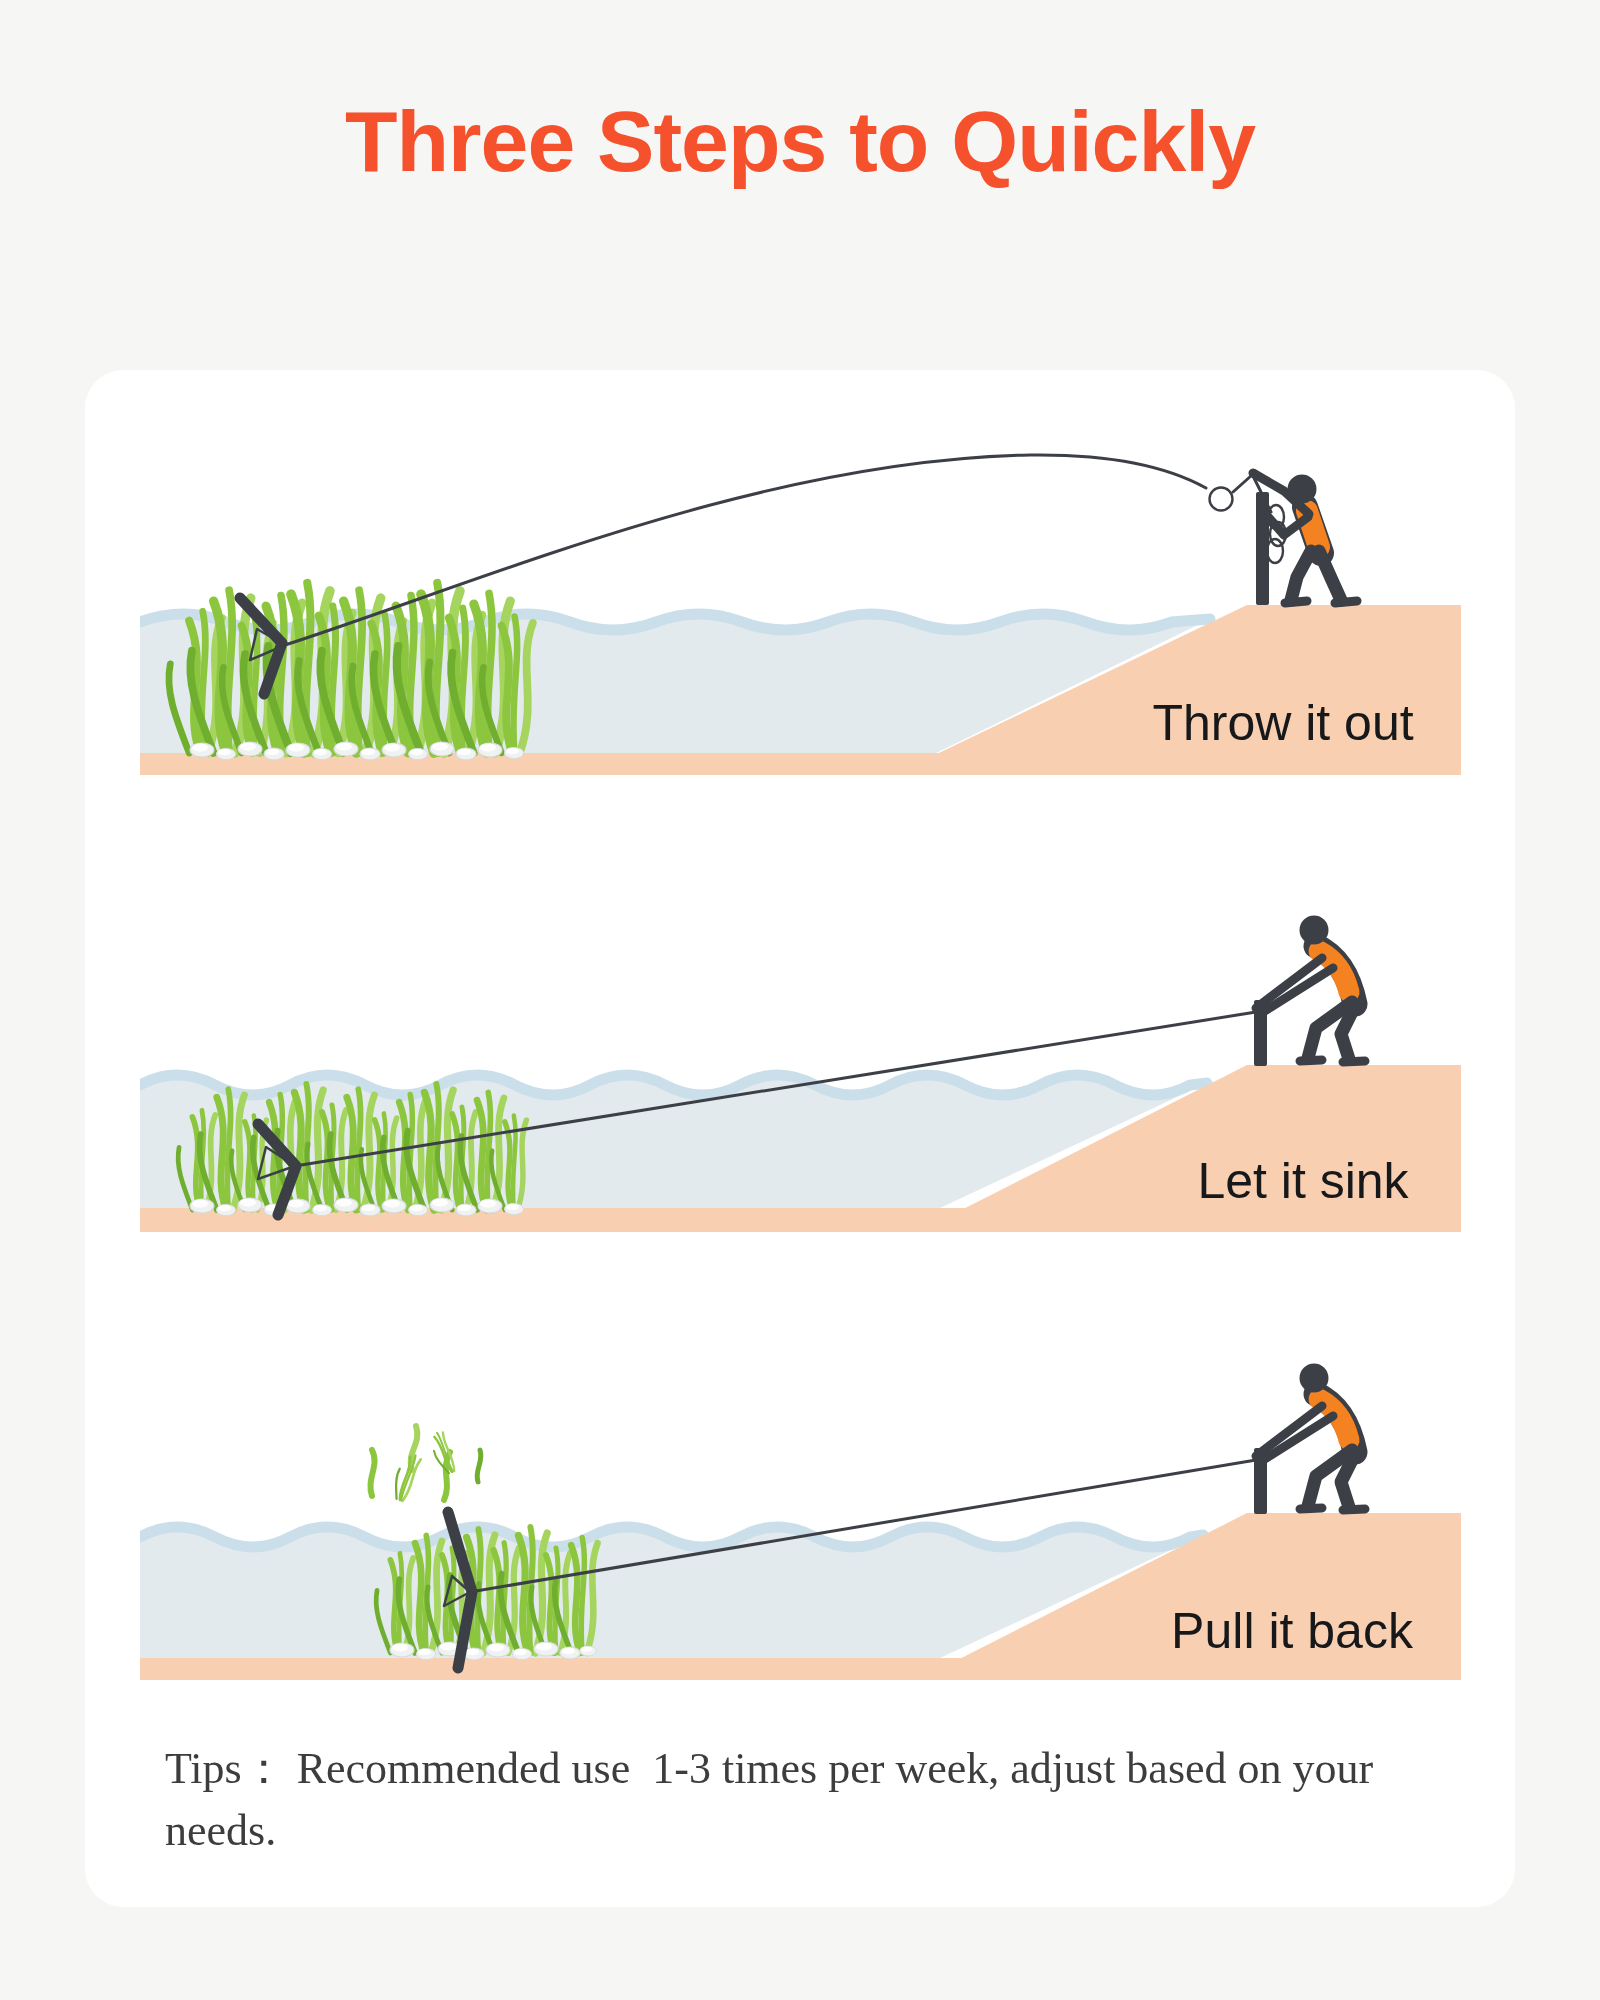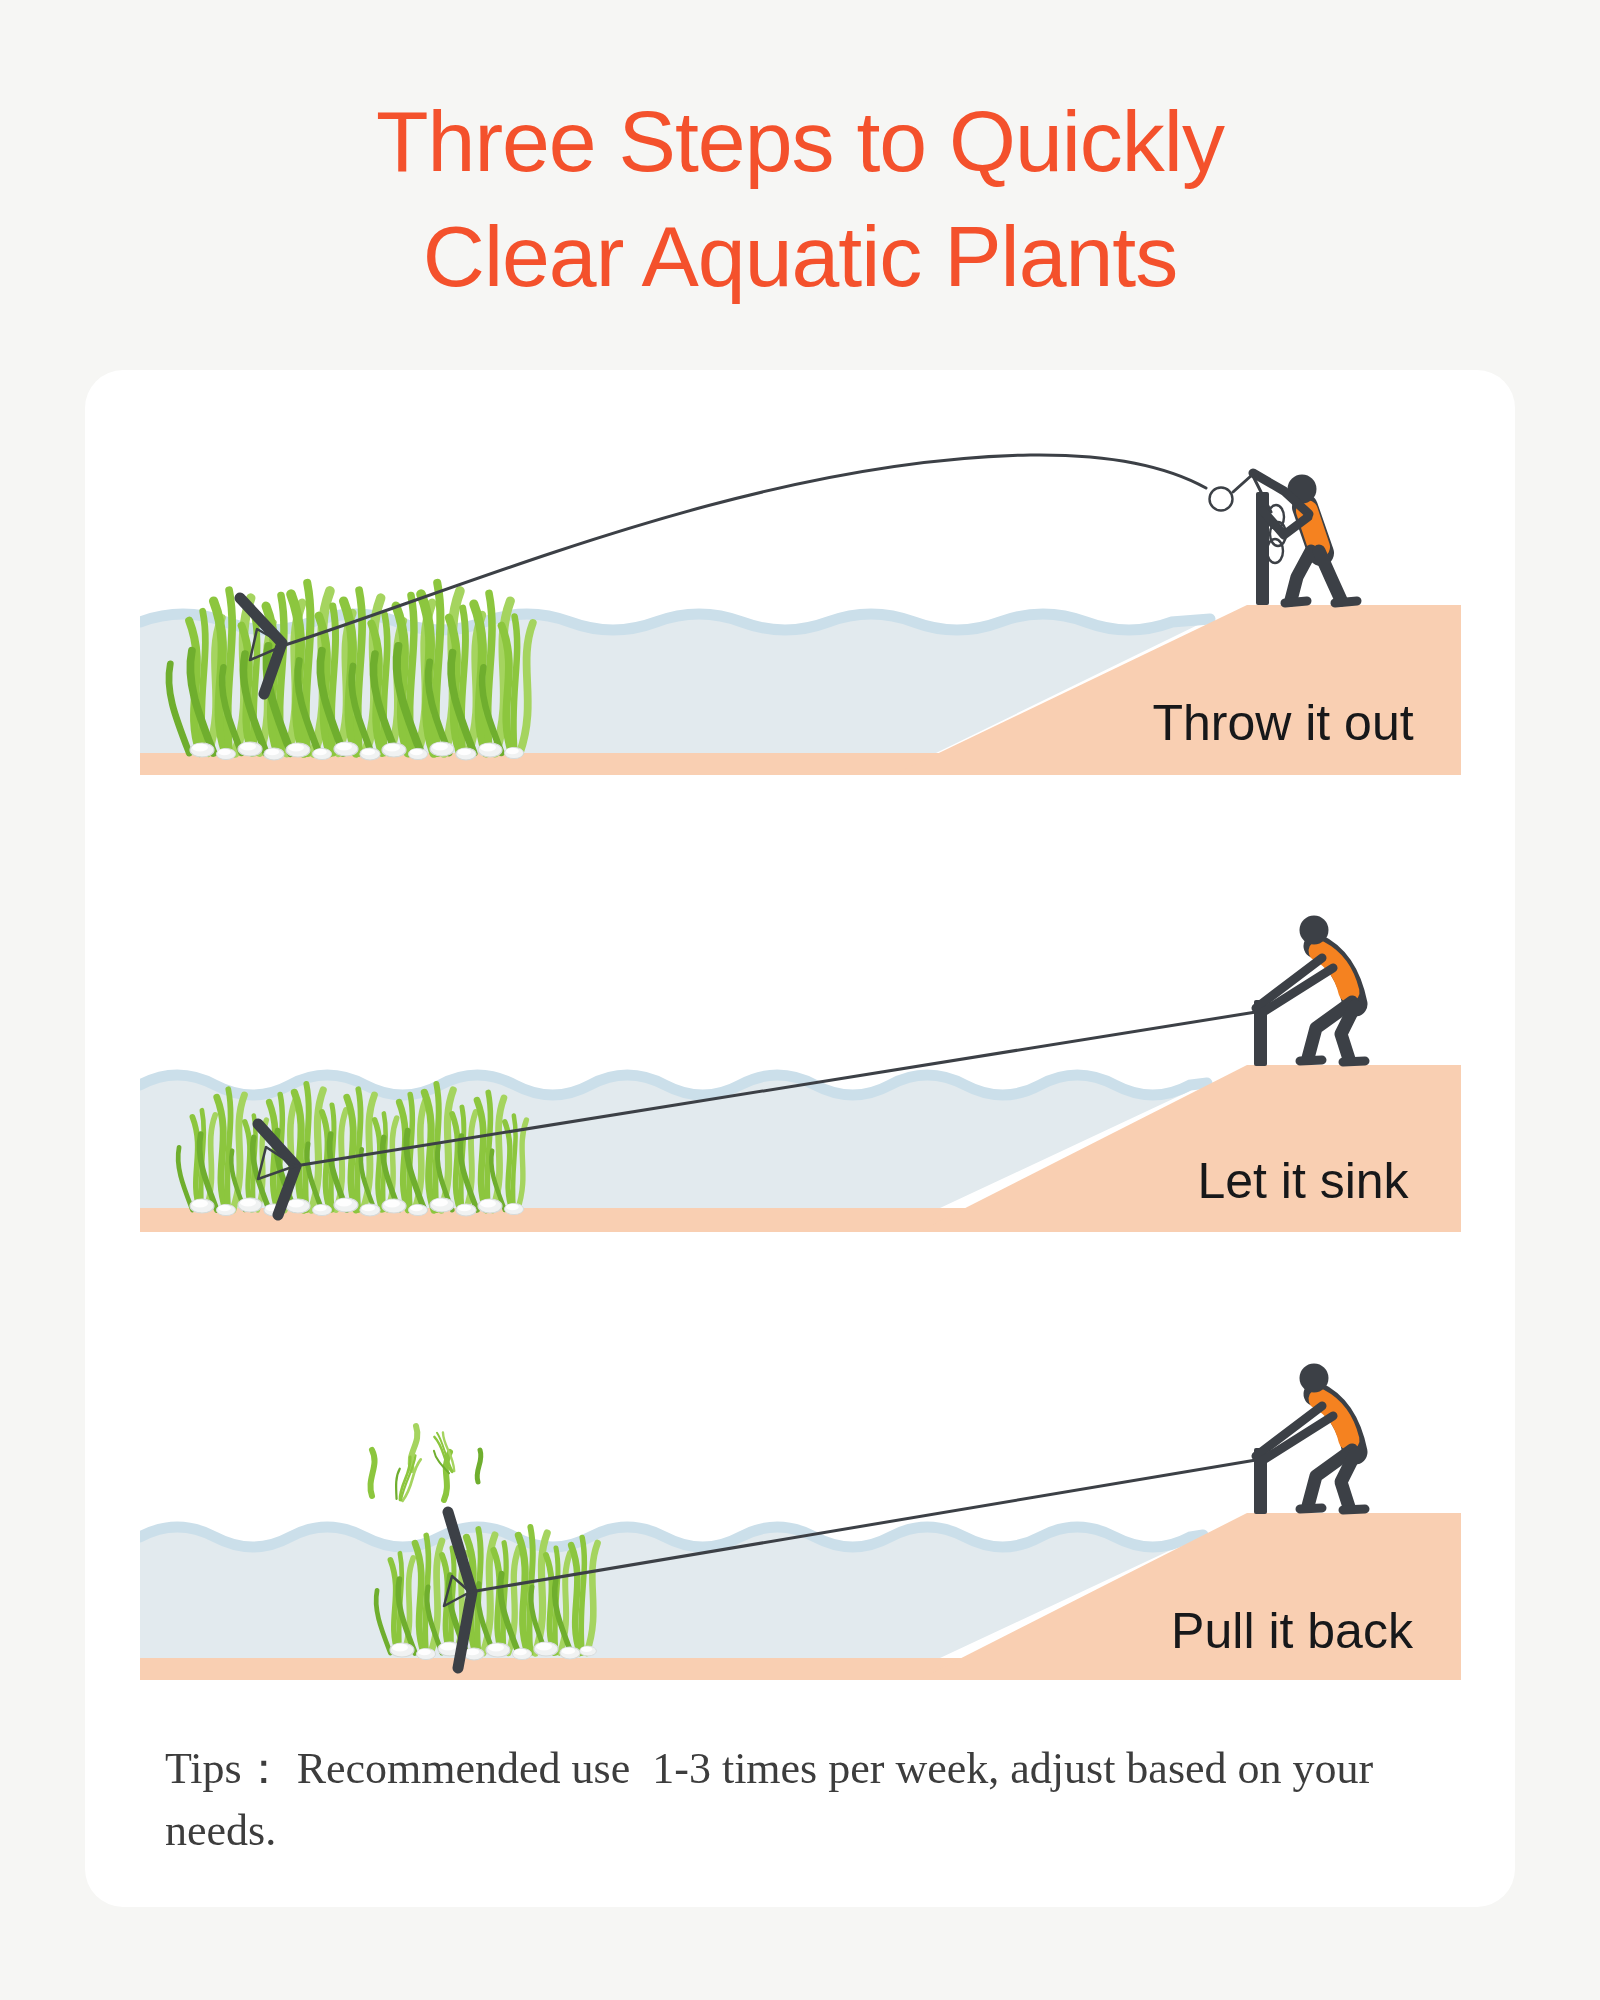--- a/index.html
+++ b/index.html
@@ -10,21 +10,21 @@
     --stone:#f0f2f2; --stone-edge:#d5dada;
   }
   *{margin:0;padding:0;box-sizing:border-box}
   html,body{width:1600px;height:2000px}
   body{
     position:relative;background:var(--page-bg);
     font-family:"Liberation Sans",sans-serif;overflow:hidden;
   }
   .title{
     position:absolute;left:0;top:84px;width:1600px;text-align:center;
-    color:var(--accent);font-size:86px;font-weight:400;line-height:115px;
+    color:var(--accent);font-size:86px;font-weight:700;line-height:115px;
     letter-spacing:-1px;
   }
   .card{
     position:absolute;left:85px;top:370px;width:1430px;height:1537px;
     background:var(--card-bg);border-radius:38px;
   }
   svg.panel{position:absolute;display:block}
   #panel1{left:140px;top:378px}
   #panel2{left:140px;top:900px}
   #panel3{left:140px;top:1348px}
@@ -80,21 +80,20 @@
       <path d="M1352,1002 L1316,1028 L1308,1058" class="limb" stroke-width="13"></path>
       <path d="M1300,1061 L1322,1060" class="limb" stroke-width="9"></path>
       <path d="M1355,1006 L1341,1034 L1349,1059" class="limb" stroke-width="13"></path>
       <path d="M1343,1062 L1365,1061" class="limb" stroke-width="9"></path>
     </g>
   </defs>
 </svg>
 
 <div class="title">
   <div>Three Steps to Quickly</div>
-  <div>Clear Aquatic Plants</div>
 </div>
 
 <div class="card"></div>
 
 <svg id="panel1" class="panel" width="1321" height="397" viewBox="140 378 1321 397">
   <path class="water-f" d="M140,622 Q183,606 226,622 T312,622 T398,622 T484,622 T570,622 T656,622 T742,622 T828,622 T914,622 T1000,622 T1086,622 T1172,622 L1212,618 L936,753 L140,753 Z"></path>
   <path class="wave-s" d="M140,622 Q183,606 226,622 T312,622 T398,622 T484,622 T570,622 T656,622 T742,622 T828,622 T914,622 T1000,622 T1086,622 T1172,622 L1210,619"></path>
   <rect class="bank-f" x="140" y="753" width="1321" height="22"></rect>
   <path class="bank-f" d="M893,775 L1247,605 L1461,605 L1461,775 Z"></path>
   <g>

